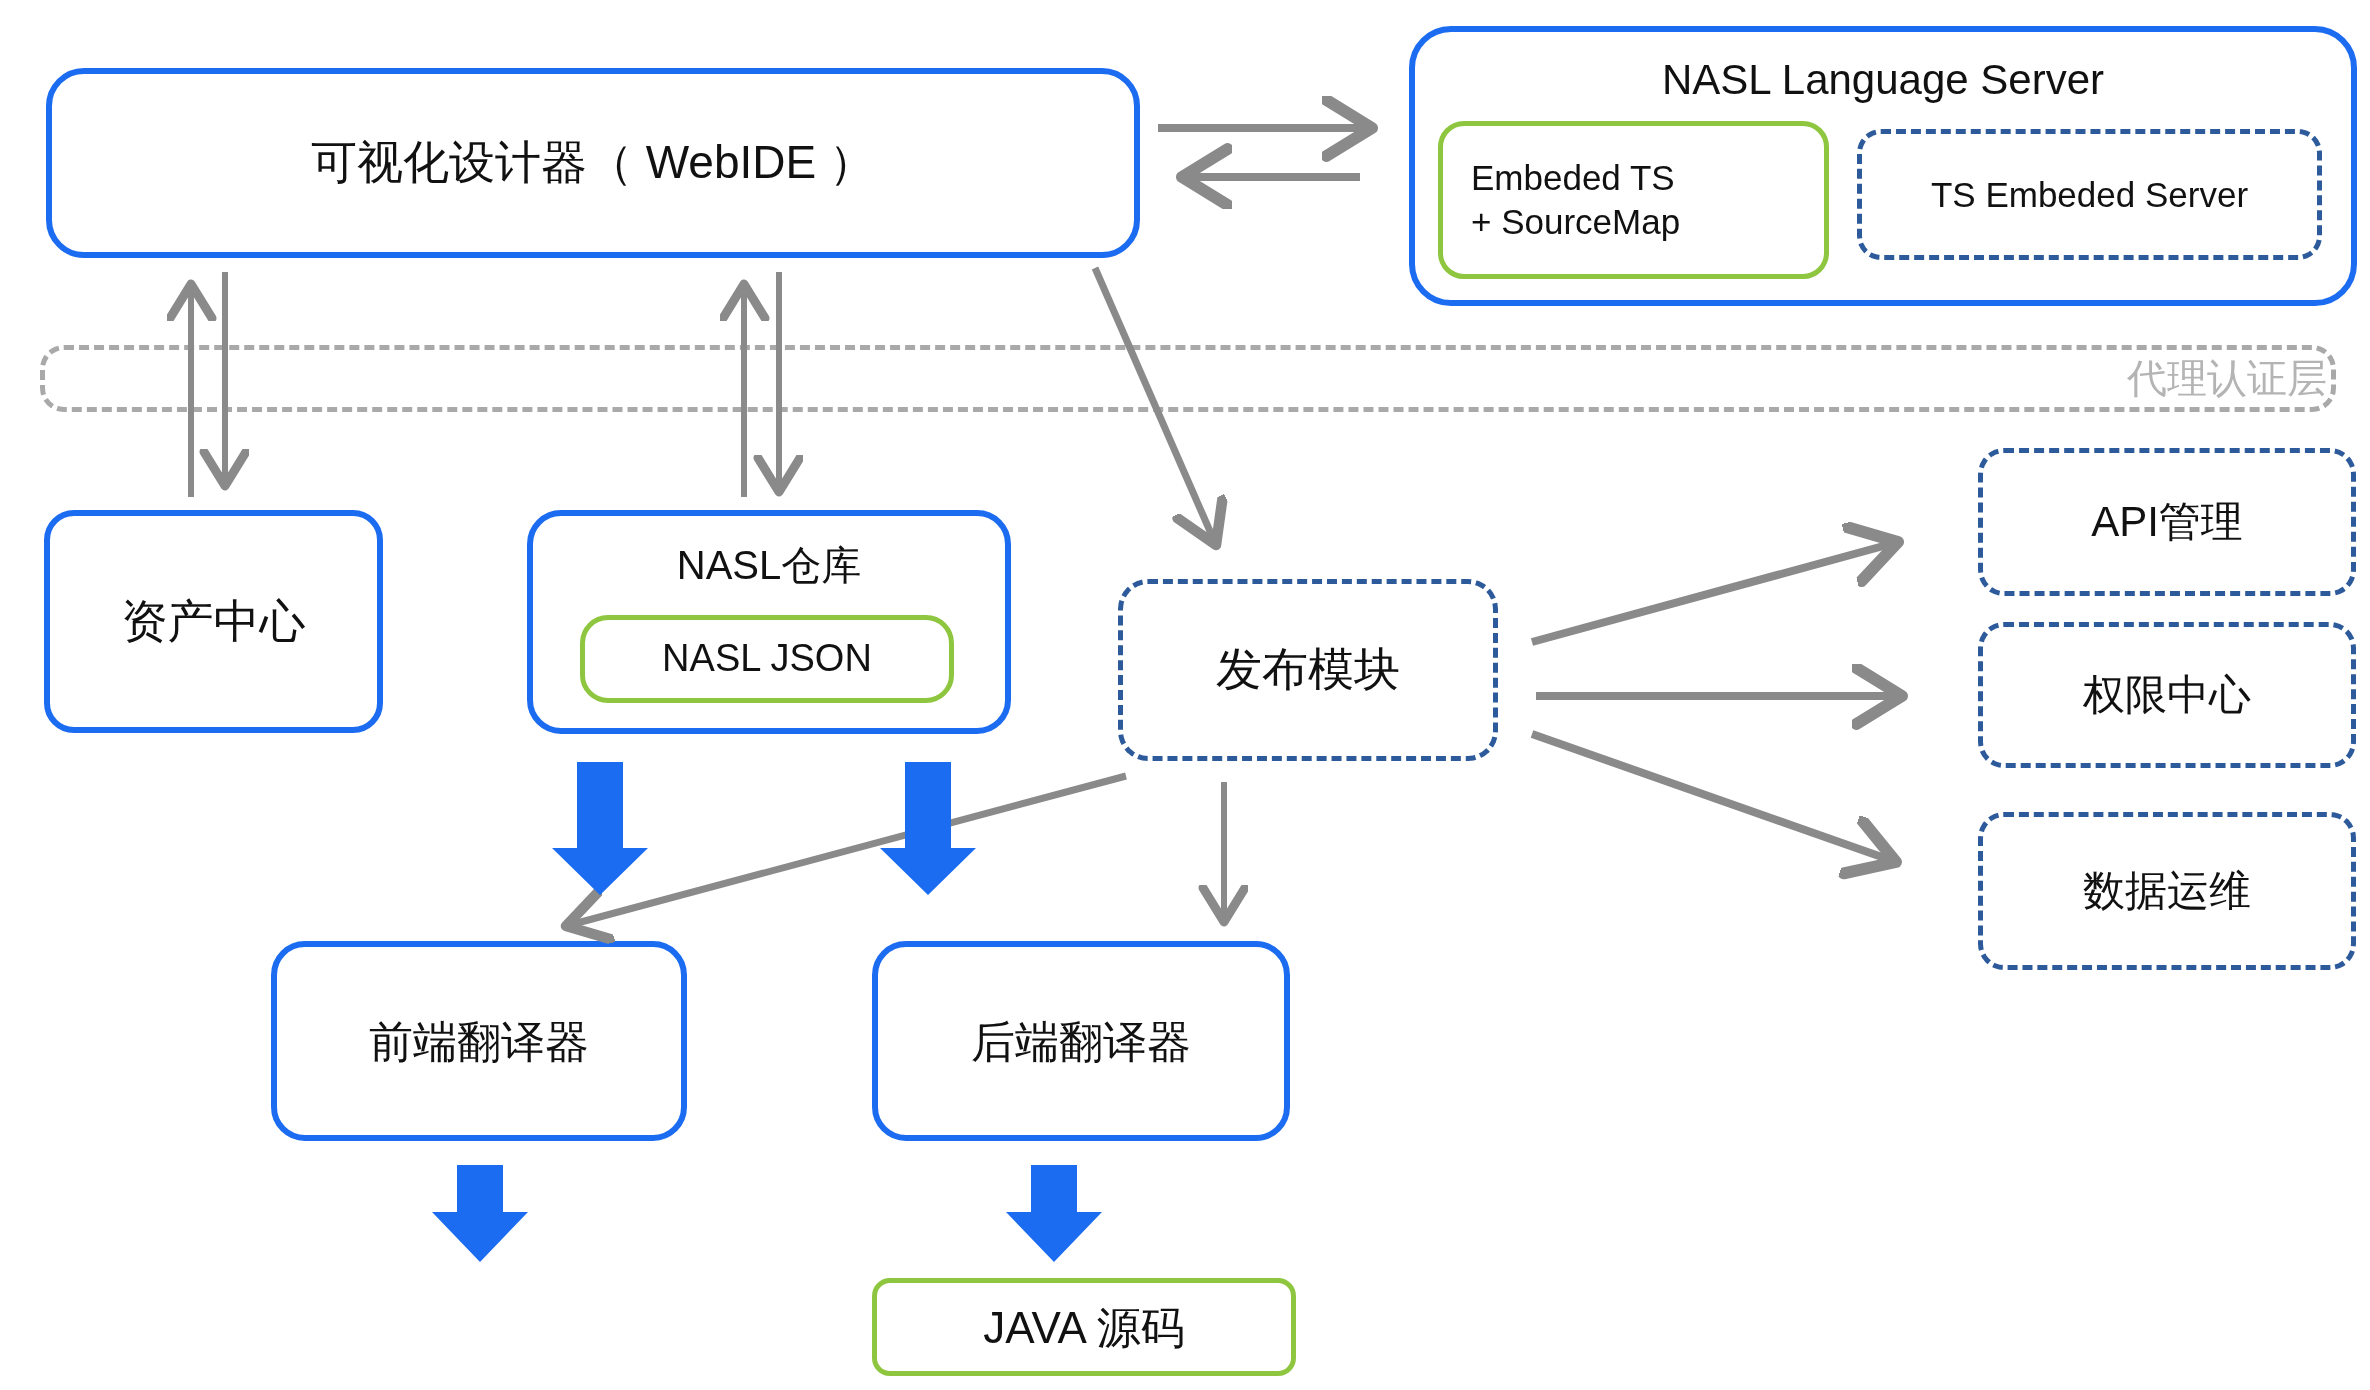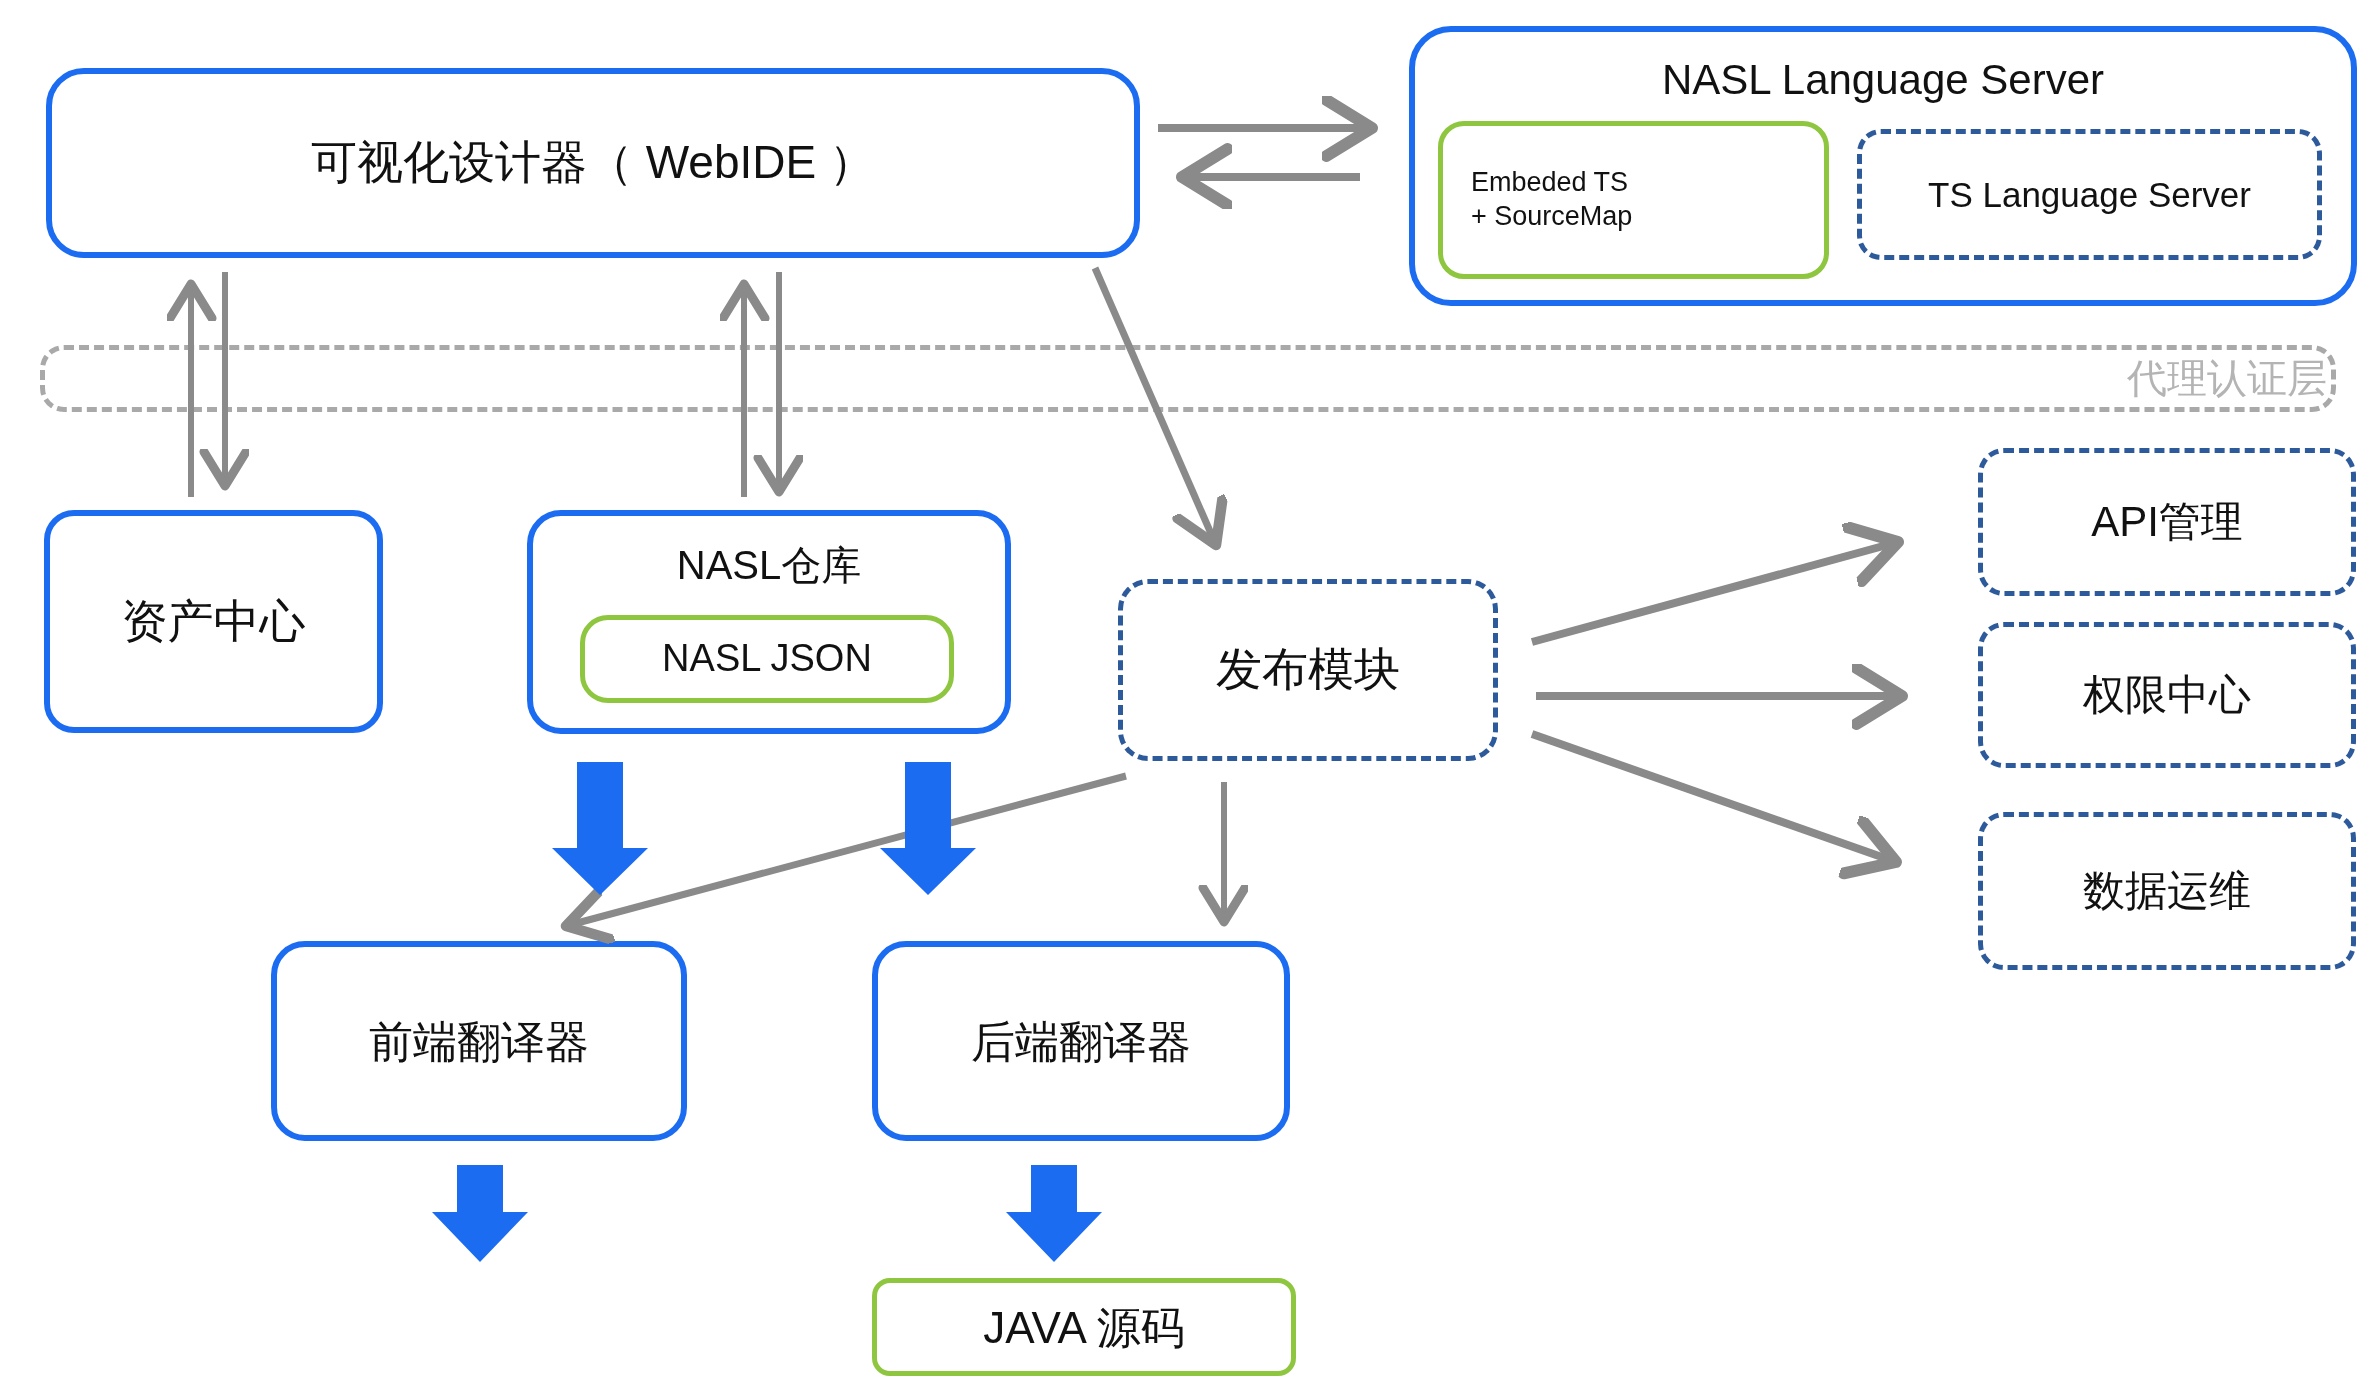--- a/index.html
+++ b/index.html
@@ -28,21 +28,21 @@
   .green-border{border:5px solid var(--green);border-radius:18px;}
   .dash-border{border:5px dashed var(--dashblue);border-radius:28px;}
 
   
   #webide{left:46px;top:68px;width:1094px;height:190px;font-size:46px;border-radius:38px;}
   #nasl-ls{left:1409px;top:26px;width:948px;height:280px;border-radius:42px;
     display:block;}
   #nasl-ls-title{position:absolute;left:0;top:22px;width:100%;text-align:center;font-size:42px;}
   #embedded-ts{left:1438px;top:121px;width:391px;height:158px;border-radius:26px;
     flex-direction:column;align-items:flex-start;justify-content:center;
-    padding-left:28px;font-size:27px;text-align:left;}
+    padding-left:28px;font-size:35px;text-align:left;}
   #ts-ls{left:1857px;top:129px;width:465px;height:131px;border:5px dashed var(--dashblue);
     border-radius:24px;font-size:35px;}
 
   
   #band{
     position:absolute;box-sizing:border-box;left:40px;top:345px;width:2296px;height:67px;
     border:5px dashed var(--bandgray);border-radius:24px;background:transparent;
   }
   #band-label{
     position:absolute;right:4px;top:0;height:57px;line-height:57px;
@@ -86,21 +86,21 @@
   </div>
 
   <div id="nasl-ls" class="box blue-border">
     <div id="nasl-ls-title">NASL Language Server</div>
   </div>
   <div id="embedded-ts" class="box green-border">
     <div>Embeded TS</div>
     <div>+ SourceMap</div>
   </div>
   <div id="ts-ls" class="box">
-    <span>TS Language Server</span>
+    <span>TS Embeded Server</span>
   </div>
 
   <div id="asset" class="box blue-border">
     <span>资产中心</span>
   </div>
 
   <div id="nasl-repo" class="box blue-border">
     <div id="nasl-repo-title">NASL仓库</div>
   </div>
   <div id="nasl-json" class="box green-border">

